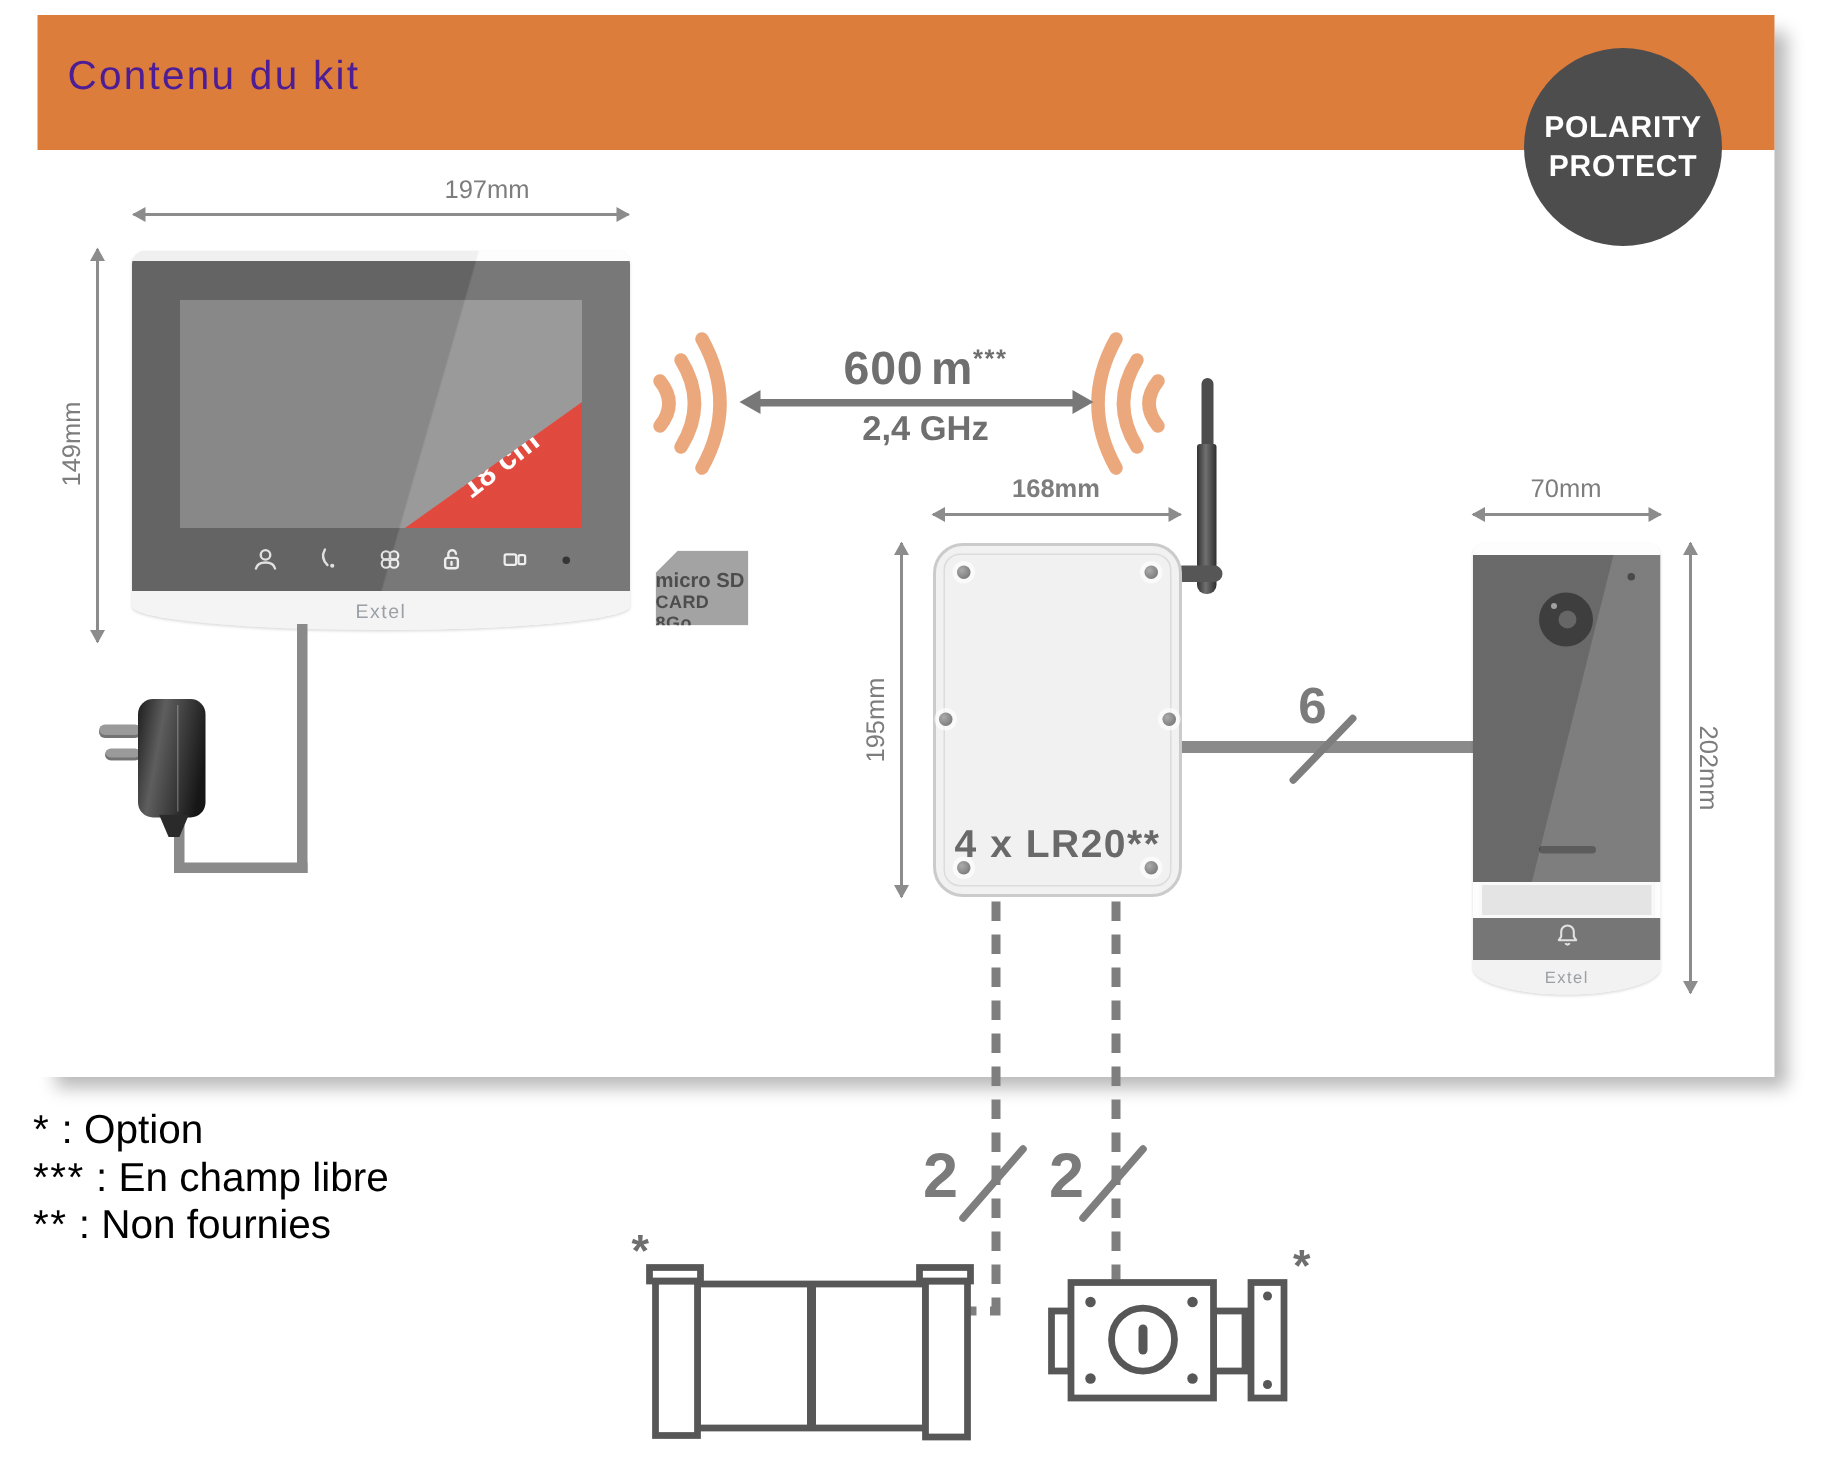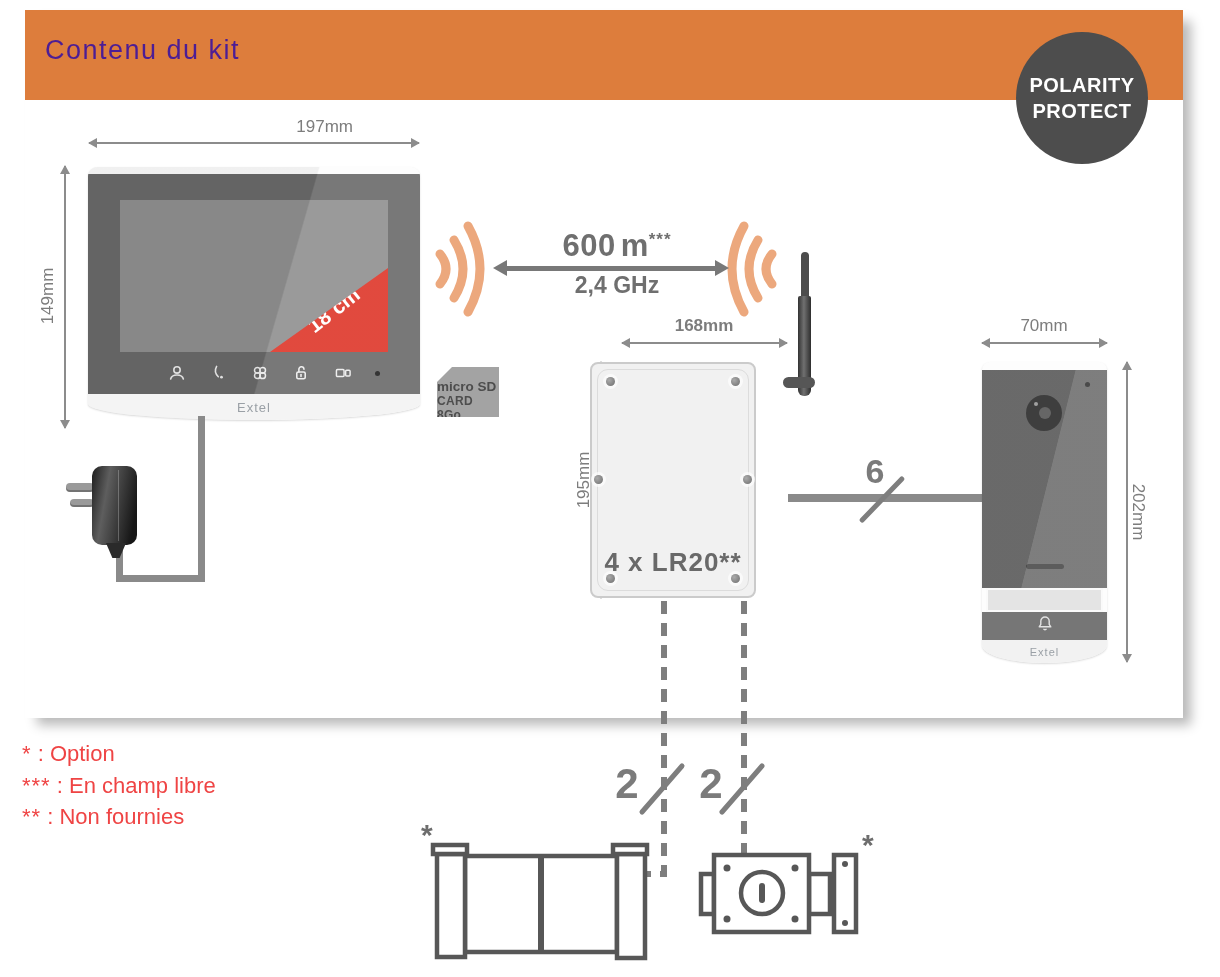--- a/index.html
+++ b/index.html
@@ -72,22 +72,22 @@
                font-size:23px; font-weight:bold; }
 
   
   .sdcard { position:absolute; left:437px; top:367px; width:62px; height:50px; background:#a3a3a3;
             clip-path:polygon(15px 0, 100% 0, 100% 100%, 0 100%, 0 15px);
             color:#4d4d4d; font-weight:bold; padding-top:12px; }
   .sdcard .l1 { font-size:13.5px; display:block; }
   .sdcard .l2 { font-size:12px; display:block; letter-spacing:0.3px; }
 
   
-  .bbox { position:absolute; left:590px; top:362px; width:166px; height:236px; background:#f1f1f1;
-          border:2px solid #cbcbcb; border-radius:8px; }
+  .bbox { position:absolute; left:622px; top:362px; width:166px; height:236px; background:#f1f1f1;
+          border:2px solid #cbcbcb; border-radius:20px; }
   .bbox::after { content:''; position:absolute; inset:5px; border:1.5px solid #dcdcdc; border-radius:11px; }
   .screw { position:absolute; width:9px; height:9px; border-radius:50%;
            background:radial-gradient(circle at 35% 35%, #ababab, #6d6d6d); box-shadow:0 0 0 3px rgba(255,255,255,0.65); z-index:2; }
   .lr20 { position:absolute; left:0; right:0; top:183px; text-align:center; color:#696969;
           font-size:26px; font-weight:bold; letter-spacing:1px; z-index:2; }
   .ant-tip { position:absolute; left:801px; top:252px; width:8px; height:48px; background:#4c4c4c; border-radius:4px 4px 0 0; }
   .ant-rod { position:absolute; left:798px; top:296px; width:13px; height:100px; border-radius:2px 2px 6px 6px;
              background:linear-gradient(to right,#333,#707070 45%,#2e2e2e); }
   .ant-arm { position:absolute; left:783px; top:377px; width:32px; height:11px; background:#565656; border-radius:6px; }
 
@@ -108,21 +108,21 @@
              background:linear-gradient(104deg, rgba(0,0,0,0.05) 52%, rgba(255,255,255,0.10) 52.4%); pointer-events:none; }
   .s-plate { position:absolute; left:4px; right:4px; top:226px; height:24px; background:#e4e4e4; border:2px solid #fafafa; }
   .s-btnrow { position:absolute; left:0; right:0; top:250px; height:28px; background:#767676;
               display:flex; align-items:center; justify-content:center; }
   .s-base { position:absolute; left:0; right:0; bottom:0; height:23px; background:#f2f2f2;
             display:flex; align-items:center; justify-content:center; }
   .s-base .brand { font-size:11px; }
 
   
   .ast { position:absolute; color:#6e6e6e; font-size:30px; font-weight:600; }
-  .legend { position:absolute; left:22px; top:738px; color:#ef4444; font-size:22px; line-height:31.5px; }
+  .legend { position:absolute; left:22px; top:738px; color:#000000; font-size:27px; line-height:31.5px; }
   .legend .sym { letter-spacing:1px; }
   svg.linework { position:absolute; overflow:visible; }
 </style>
 </head>
 <body>
 
 <div class="stage">
 
   <div class="card">
     <div class="header">

